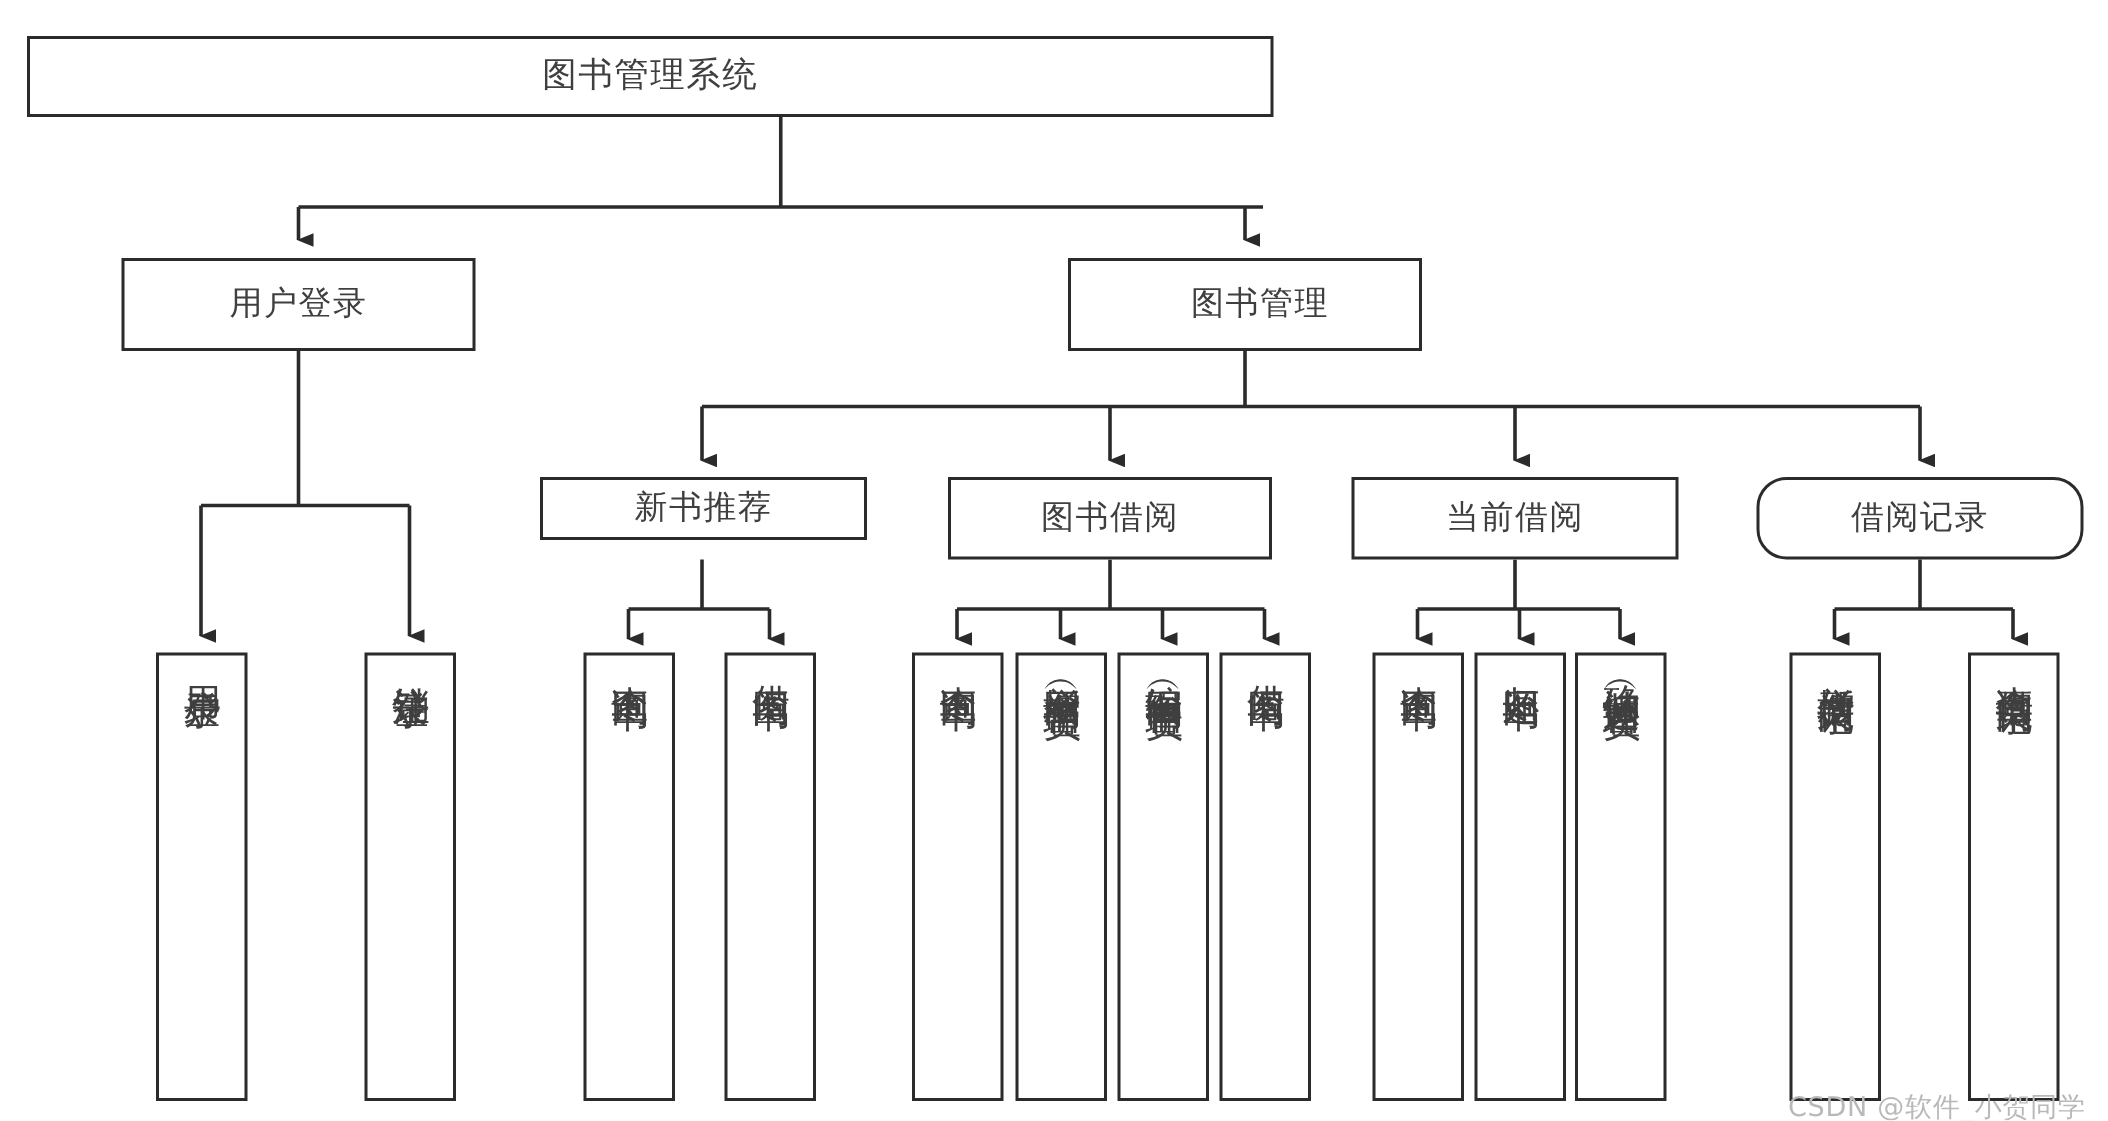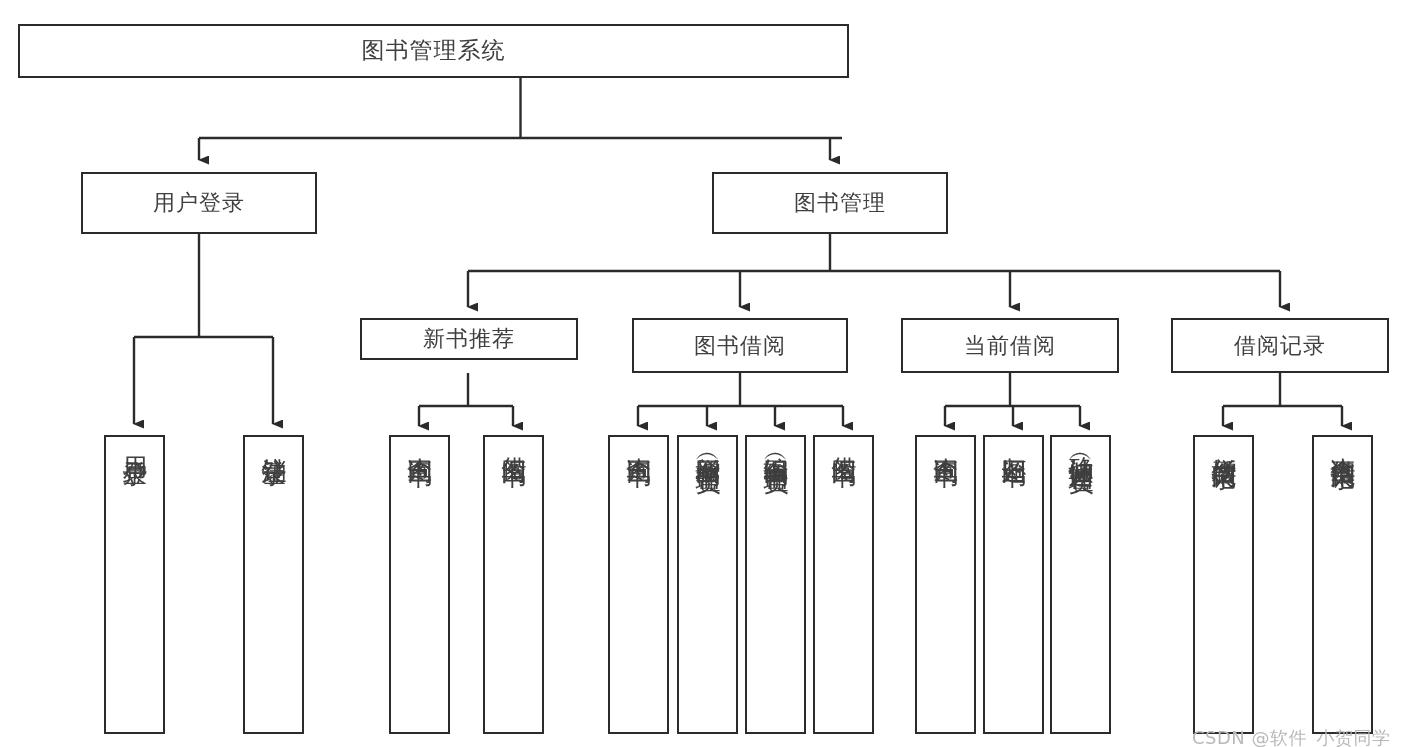--- a/index.html
+++ b/index.html
@@ -139,21 +139,21 @@
 
   <div class="node horizontal" style="left:360px; top:318px; width:218px; height:42px;">
     <span class="label">新书推荐</span>
   </div>
   <div class="node horizontal" style="left:632px; top:318px; width:216px; height:55px;">
     <span class="label">图书借阅</span>
   </div>
   <div class="node horizontal" style="left:901px; top:318px; width:218px; height:55px;">
     <span class="label">当前借阅</span>
   </div>
-  <div class="node horizontal" style="left:1171px; top:318px; width:218px; height:55px;">
+  <div class="node horizontal" style="left:1171px; top:318px; width:218px; height:55px;border-radius:20px;">
     <span class="label">借阅记录</span>
   </div>
 
   <div class="node vertical" style="left:104px; top:435px; width:61px; height:299px;">
     <span class="label">用户登录</span>
   </div>
   <div class="node vertical" style="left:243px; top:435px; width:61px; height:299px;">
     <span class="label">注销登录</span>
   </div>
 

